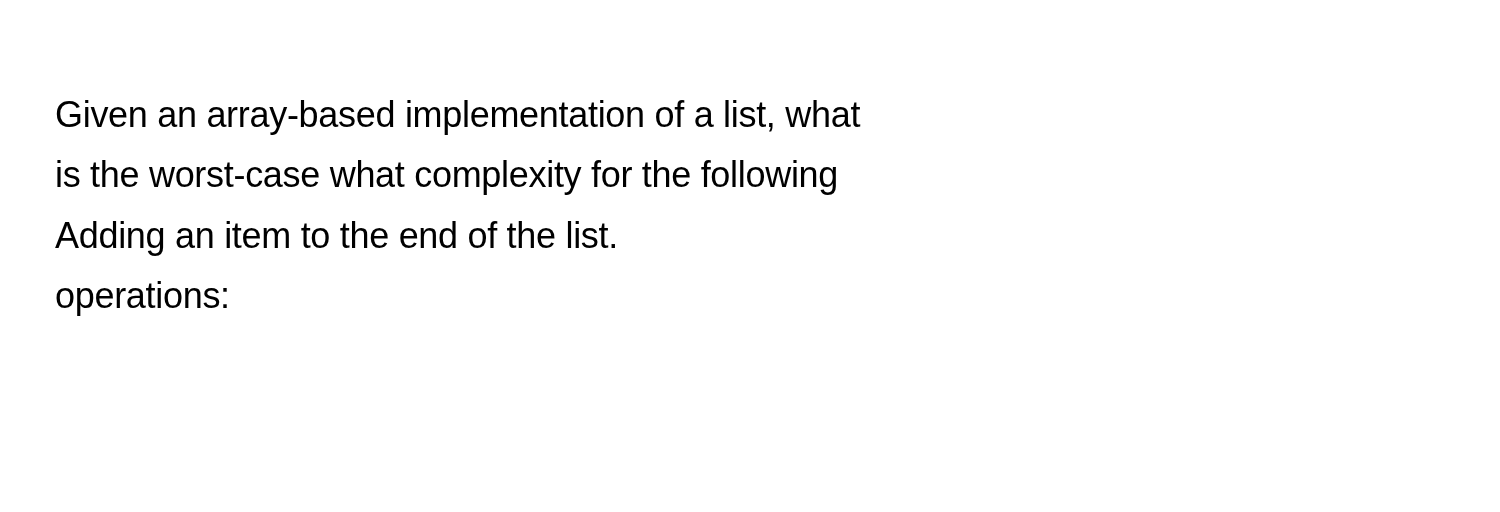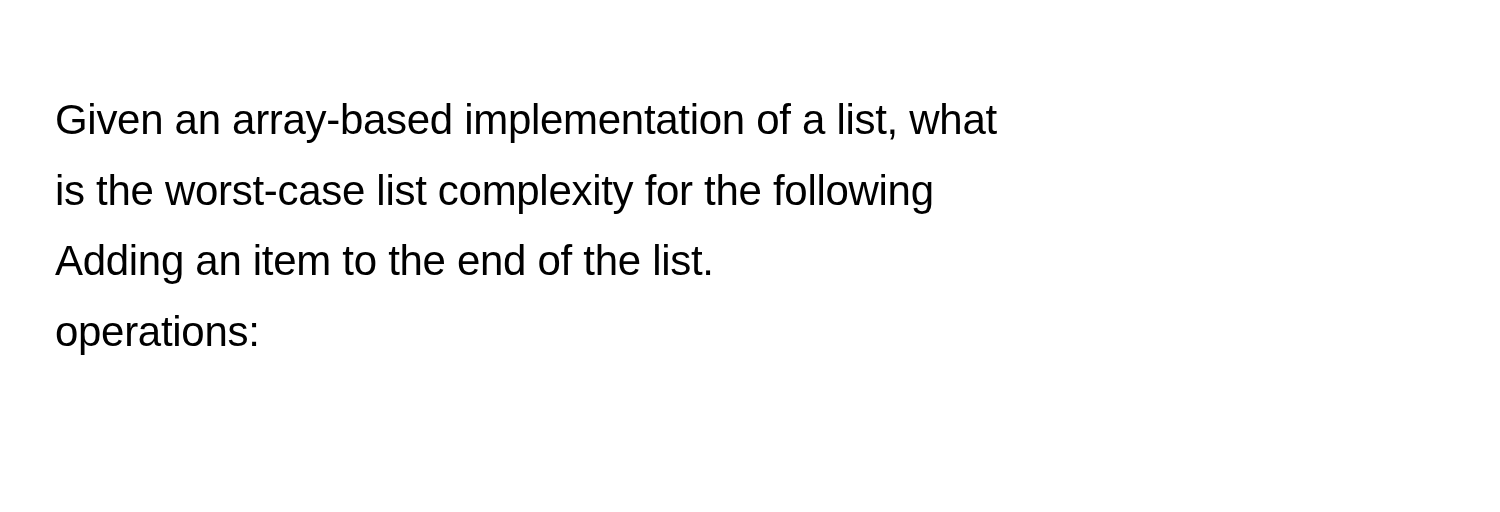--- a/index.html
+++ b/index.html
@@ -8,28 +8,28 @@
       box-sizing: border-box;
     }
     body {
       width: 1500px;
       height: 512px;
       background: #ffffff;
       font-family: -apple-system, BlinkMacSystemFont, "Segoe UI", Helvetica, Arial, sans-serif;
       padding: 85px 55px;
     }
     .question-text {
-      font-size: 42px;
+      font-size: 36px;
       line-height: 1.68;
       color: #000000;
       font-weight: 400;
       letter-spacing: -0.3px;
     }
   </style>
 </head>
 <body>
 
 <div class="question-text">
   <div>Given an array-based implementation of a list, what</div>
-  <div>is the worst-case list complexity for the following</div>
+  <div>is the worst-case what complexity for the following</div>
   <div>Adding an item to the end of the list.</div>
   <div>operations:</div>
 </div>
 
 </body></html>

